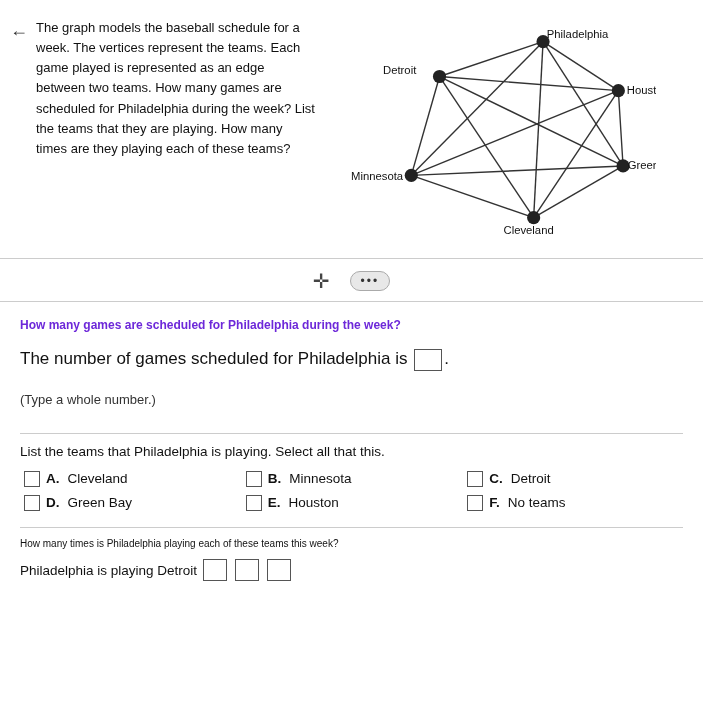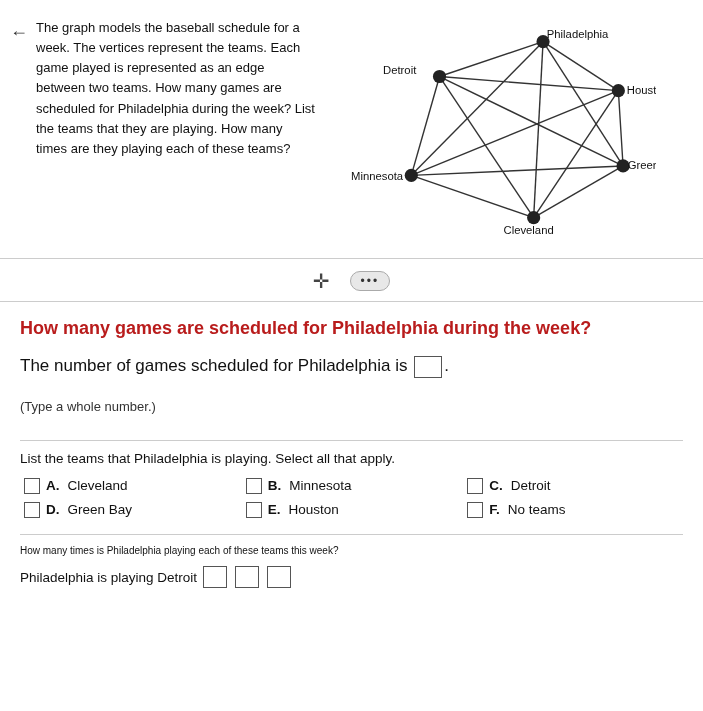--- a/index.html
+++ b/index.html
@@ -76,23 +76,23 @@
       color: #333;
       cursor: pointer;
       letter-spacing: 2px;
     }
     
     .question-section {
       padding: 16px 20px 12px 20px;
       background: #fff;
     }
     .question-title {
-      font-size: 18px;
+      font-size: 12px;
       font-weight: bold;
-      color: #b91c1c;
+      color: #6d28d9;
       margin-bottom: 14px;
     }
     .sub-question {
       font-size: 17px;
       color: #111;
       margin-bottom: 20px;
       line-height: 1.5;
     }
     .inline-input {
       display: inline-block;
@@ -225,21 +225,21 @@
     <div class="question-title">How many games are scheduled for Philadelphia during the week?</div>
 
     <div class="sub-question">
       <span>The number of games scheduled for Philadelphia is</span>
       <span class="inline-input"></span>.
     </div>
     <div class="type-note">(Type a whole number.)</div>
 
     <hr class="divider">
 
-    <div class="list-question">List the teams that Philadelphia is playing. Select all that apply.</div>
+    <div class="list-question">List the teams that Philadelphia is playing. Select all that this.</div>
 
     <div class="checkbox-grid">
       <div class="checkbox-item">
         <div class="checkbox-box"></div>
         <span class="checkbox-label-letter">A.</span>
         <span>Cleveland</span>
       </div>
       <div class="checkbox-item">
         <div class="checkbox-box"></div>
         <span class="checkbox-label-letter">B.</span>

